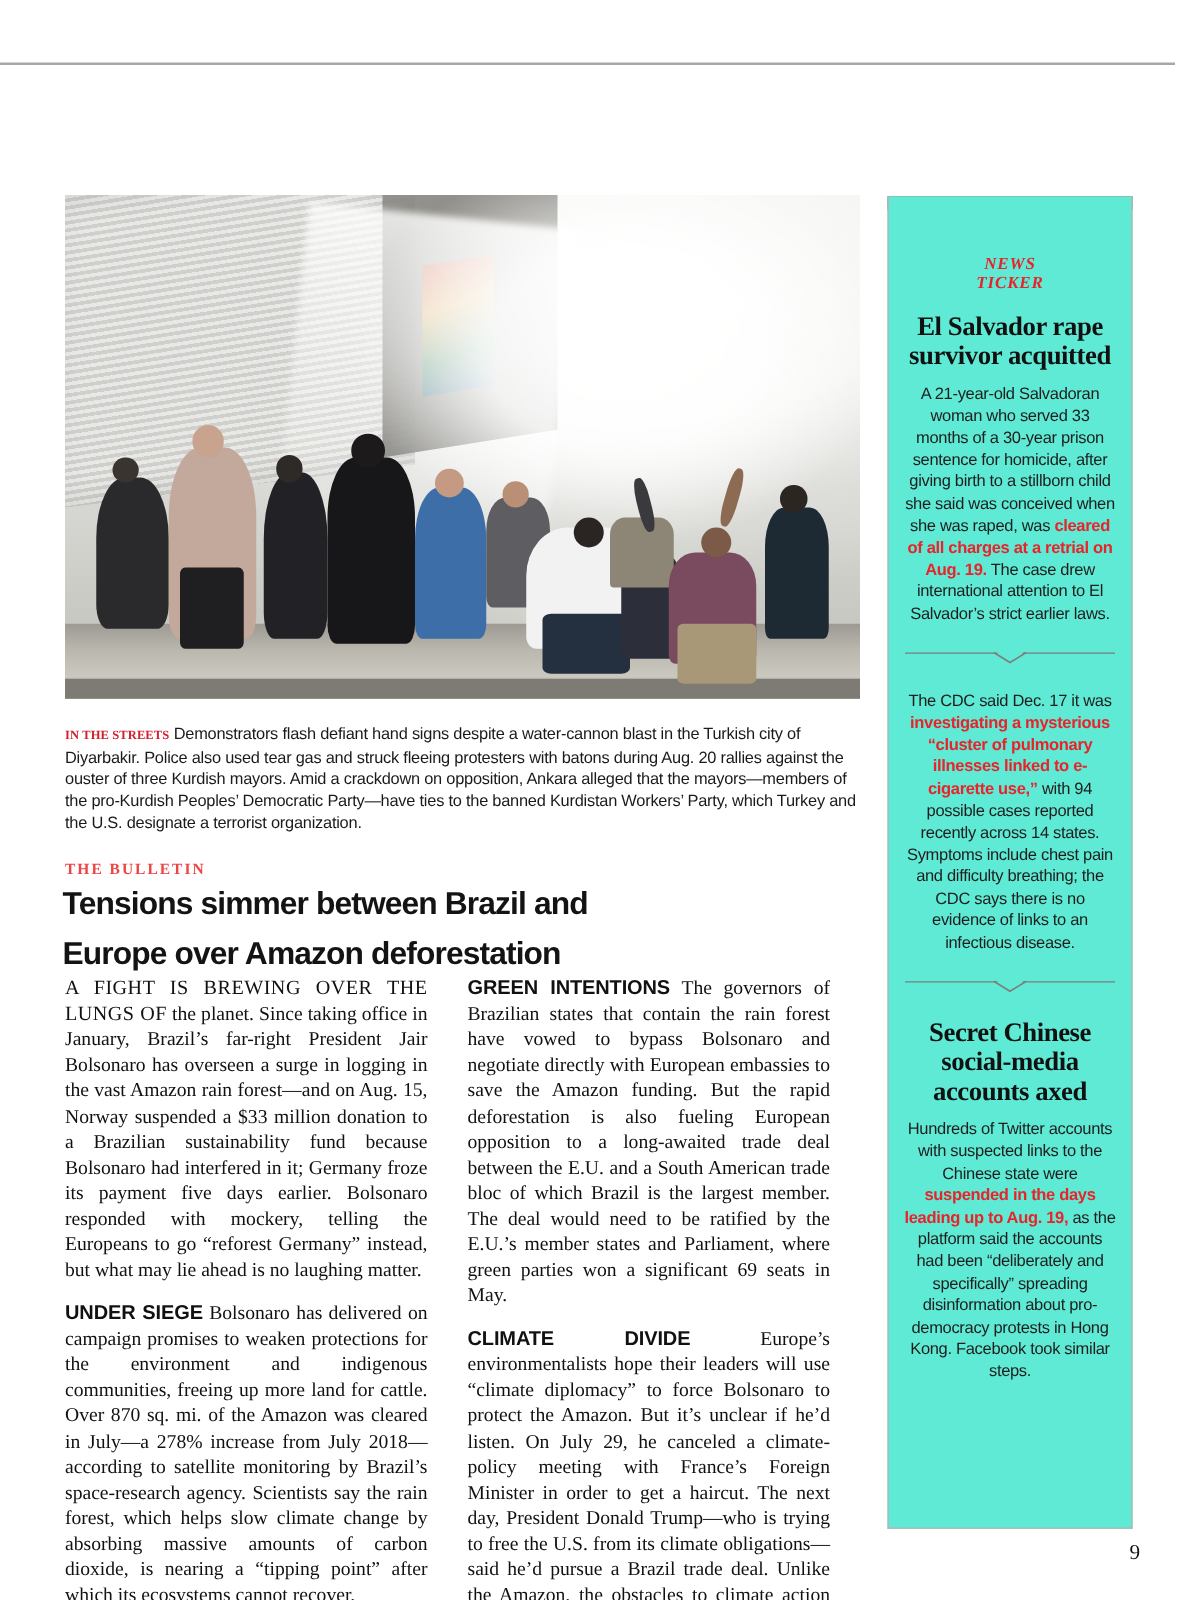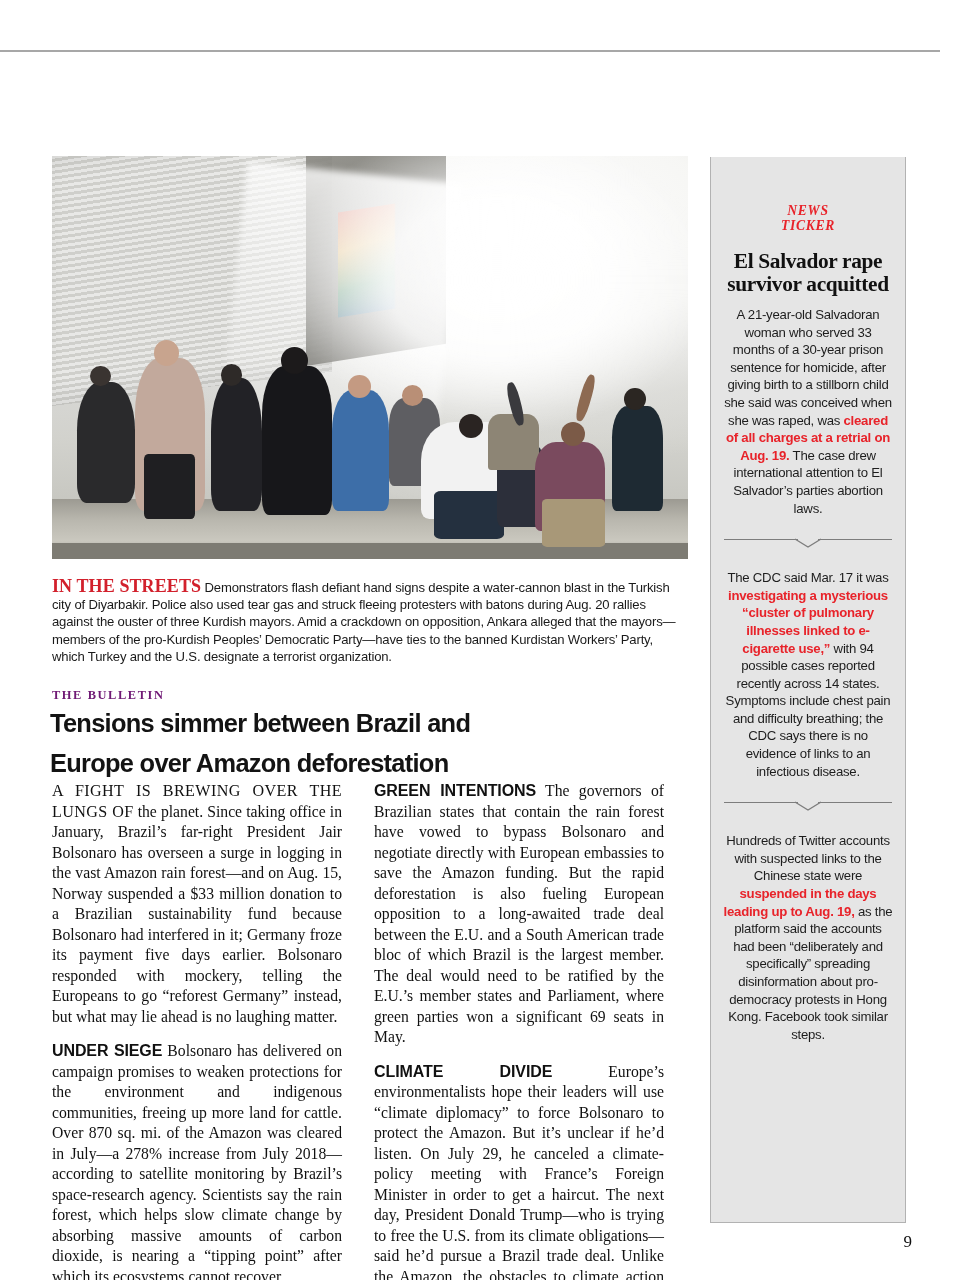--- a/index.html
+++ b/index.html
@@ -68,29 +68,29 @@
 
   
   .caption{
     position:absolute;left:52px;top:578px;width:634px;
     font-family:"Liberation Sans", sans-serif;
     font-size:13.1px;line-height:17.2px;color:#1a1a1a;
     letter-spacing:-.18px;
   }
   .caption .lede{
     color:#d2202c;font-weight:bold;font-family:"Liberation Serif",serif;
-    font-size:18px;letter-spacing:.1px;
+    font-size:10px;letter-spacing:.1px;
   }
 
   
   .kicker{
     position:absolute;left:52px;top:688px;
     font-family:"Liberation Serif", serif;
     font-size:12.4px;font-weight:bold;letter-spacing:1.6px;
-    color:#701a75;
+    color:#ef4444;
   }
   .headline{
     position:absolute;left:50px;top:703px;width:470px;
     font-family:"Liberation Sans", sans-serif;
     font-weight:bold;font-size:25.4px;line-height:40px;
     letter-spacing:-.7px;color:#131313;
   }
 
   
   .cols{
@@ -112,21 +112,21 @@
   .subhead{
     font-family:"Liberation Sans", sans-serif;
     font-weight:bold;font-size:16px;letter-spacing:-.1px;
   }
   .byline{font-variant:small-caps;letter-spacing:.5px;}
 
   
   .ticker{
     position:absolute;left:710px;top:157px;width:196px;height:1066px;
     border:1px solid #b2b2b2;border-top:none;
-    background:#e5e5e5;box-sizing:border-box;
+    background:#5eead4;box-sizing:border-box;
   }
   .ticker-bar{
     position:absolute;left:710px;top:157px;width:196px;height:11px;
     background:#e8232a;
   }
   .ticker-notch{
     position:absolute;left:795px;top:168px;
     width:0;height:0;
     border-left:13px solid transparent;
     border-right:13px solid transparent;
@@ -252,44 +252,45 @@
   <div class="ticker">
     <div class="ticker-inner">
 
       <div class="tk-label">
         <div>NEWS</div>
         <div>TICKER</div>
       </div>
 
       <div class="tk-item">
         <div class="tk-head">El Salvador rape survivor acquitted</div>
-        <div class="tk-body"><span>A 21-year-old Salvadoran woman who served 33 months of a 30-year prison sentence for homicide, after giving birth to a stillborn child she said was conceived when she was raped, was </span><span class="hl">cleared of all charges at a retrial on Aug. 19.</span><span> The case drew international attention to El Salvador’s parties abortion laws.</span></div>
+        <div class="tk-body"><span>A 21-year-old Salvadoran woman who served 33 months of a 30-year prison sentence for homicide, after giving birth to a stillborn child she said was conceived when she was raped, was </span><span class="hl">cleared of all charges at a retrial on Aug. 19.</span><span> The case drew international attention to El Salvador’s strict earlier laws.</span></div>
       </div>
 
       <div class="sep">
         <div class="line-l"></div>
         <div class="line-r"></div>
         <svg width="26" height="14" viewBox="0 0 26 14">
             <path d="M0 4 L13 12 L26 4" fill="none" stroke="#7d7d7d" stroke-width="1.2"></path>
           </svg>
       </div>
 
       <div class="tk-item">
-        <div class="tk-body"><span>The CDC said Mar. 17 it was </span><span class="hl">investigating a mysterious “cluster of pulmonary illnesses linked to e-cigarette use,”</span><span> with 94 possible cases reported recently across 14 states. Symptoms include chest pain and difficulty breathing; the CDC says there is no evidence of links to an infectious disease.</span></div>
+        <div class="tk-body"><span>The CDC said Dec. 17 it was </span><span class="hl">investigating a mysterious “cluster of pulmonary illnesses linked to e-cigarette use,”</span><span> with 94 possible cases reported recently across 14 states. Symptoms include chest pain and difficulty breathing; the CDC says there is no evidence of links to an infectious disease.</span></div>
       </div>
 
       <div class="sep">
         <div class="line-l"></div>
         <div class="line-r"></div>
         <svg width="26" height="14" viewBox="0 0 26 14">
             <path d="M0 4 L13 12 L26 4" fill="none" stroke="#7d7d7d" stroke-width="1.2"></path>
           </svg>
       </div>
 
       <div class="tk-item">
+        <div class="tk-head">Secret Chinese social-media accounts axed</div>
         <div class="tk-body"><span>Hundreds of Twitter accounts with suspected links to the Chinese state were </span><span class="hl">suspended in the days leading up to Aug. 19,</span><span> as the platform said the accounts had been “deliberately and specifically” spreading disinformation about pro-democracy protests in Hong Kong. Facebook took similar steps.</span></div>
       </div>
 
     </div>
   </div>
 
   <div class="folio">9</div>
 
 </div>
 

